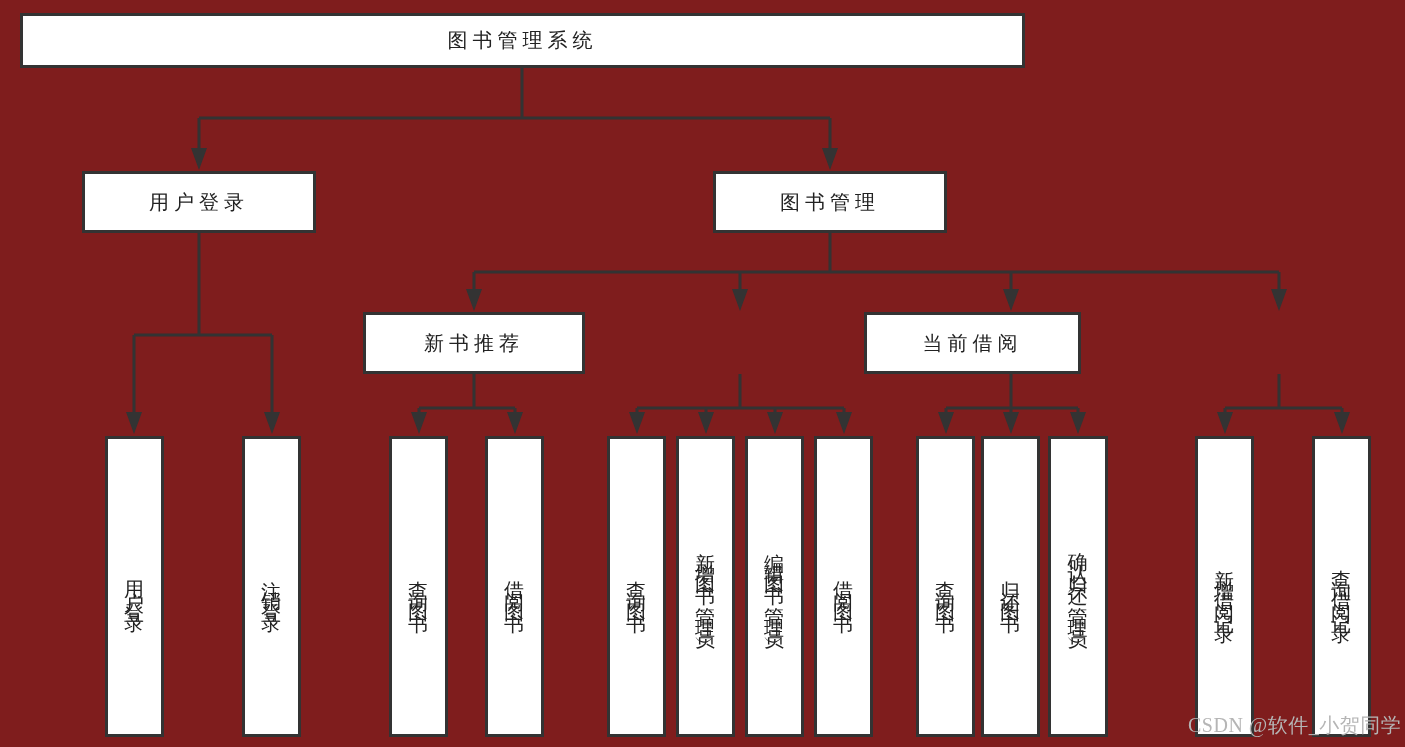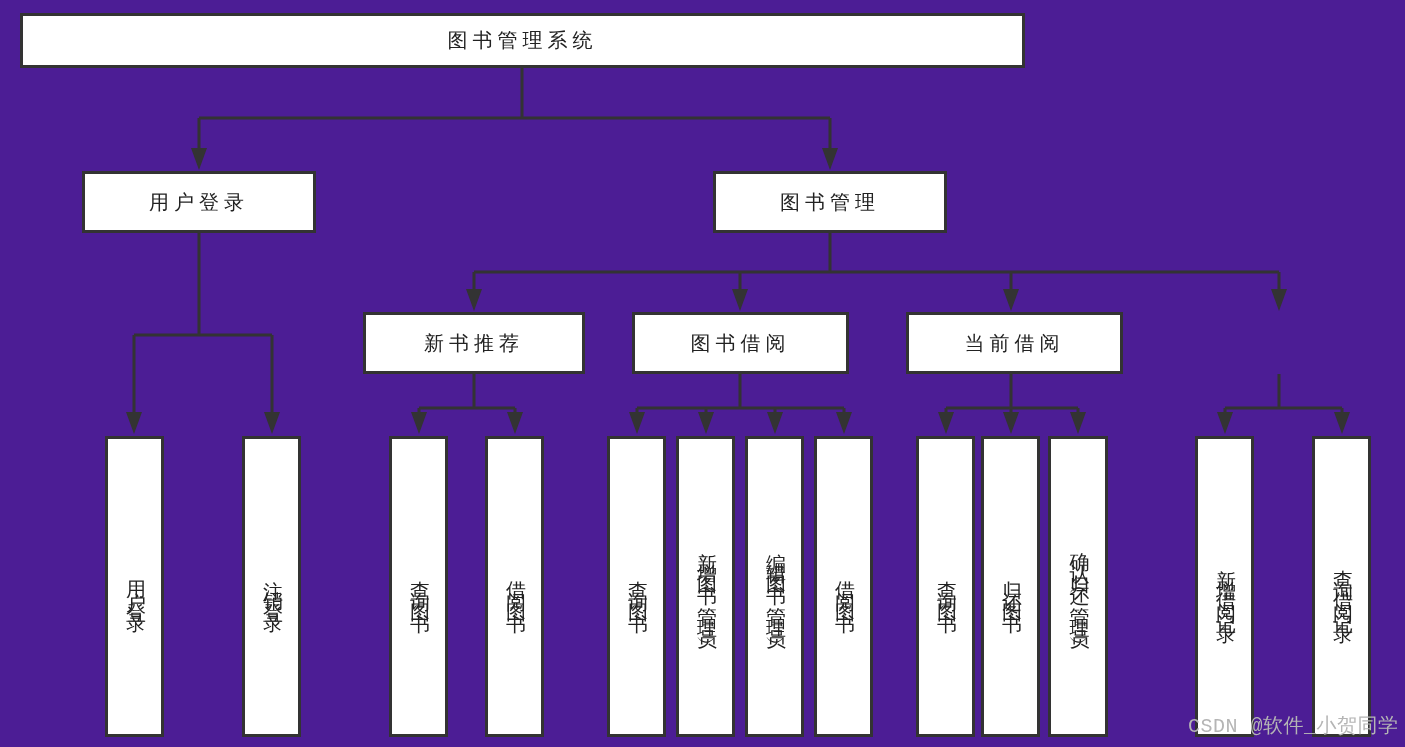--- a/index.html
+++ b/index.html
@@ -1,18 +1,18 @@
 <!DOCTYPE html>
 <html><head>
 <meta charset="utf-8">
 <style>
   html,body{margin:0;padding:0;background:#ffffff;}
   .canvas{
-    position:relative;width:1405px;height:747px;background:#4c1d95;overflow:hidden;
-    font-family:Liberation Mono, monospace;color:#222222;
+    position:relative;width:1405px;height:747px;background:#7f1d1d;overflow:hidden;
+    font-family:Liberation Serif, serif;color:#222222;
   }
   .connectors{position:absolute;left:0;top:0;pointer-events:none;}
   .box{
     position:absolute;box-sizing:border-box;background:#ffffff;
     border:3px solid #333333;display:flex;align-items:center;justify-content:center;
   }
   .hbox{font-size:20px;letter-spacing:5px;white-space:nowrap;}
   .vbox{
     top:436px;height:301px;width:59px;
     writing-mode:vertical-rl;text-orientation:mixed;
@@ -67,22 +67,21 @@
       <polygon points="1334,412 1350,412 1342,434"></polygon>
     </g>
   </svg>
 
   <div class="box hbox" style="left:20px;top:13px;width:1005px;height:55px">图书管理系统</div>
 
   <div class="box hbox" style="left:82px;top:171px;width:234px;height:62px">用户登录</div>
   <div class="box hbox" style="left:363px;top:312px;width:222px;height:62px">新书推荐</div>
 
   <div class="box hbox" style="left:713px;top:171px;width:234px;height:62px">图书管理</div>
-  <div class="box hbox" style="left:632px;top:312px;width:217px;height:62px">图书借阅</div>
-  <div class="box hbox" style="left:906px;top:312px;width:217px;height:62px">当前借阅</div>
+  <div class="box hbox" style="left:864px;top:312px;width:217px;height:62px">当前借阅</div>
 
   <div class="box vbox" style="left:105px">用户登录</div>
   <div class="box vbox" style="left:242px">注销登录</div>
 
   <div class="box vbox" style="left:389px">查询图书</div>
   <div class="box vbox" style="left:485px">借阅图书</div>
 
   <div class="box vbox" style="left:607px">查询图书</div>
   <div class="box vbox" style="left:676px">新增图书（管理员）</div>
   <div class="box vbox" style="left:745px">编辑图书（管理员）</div>

